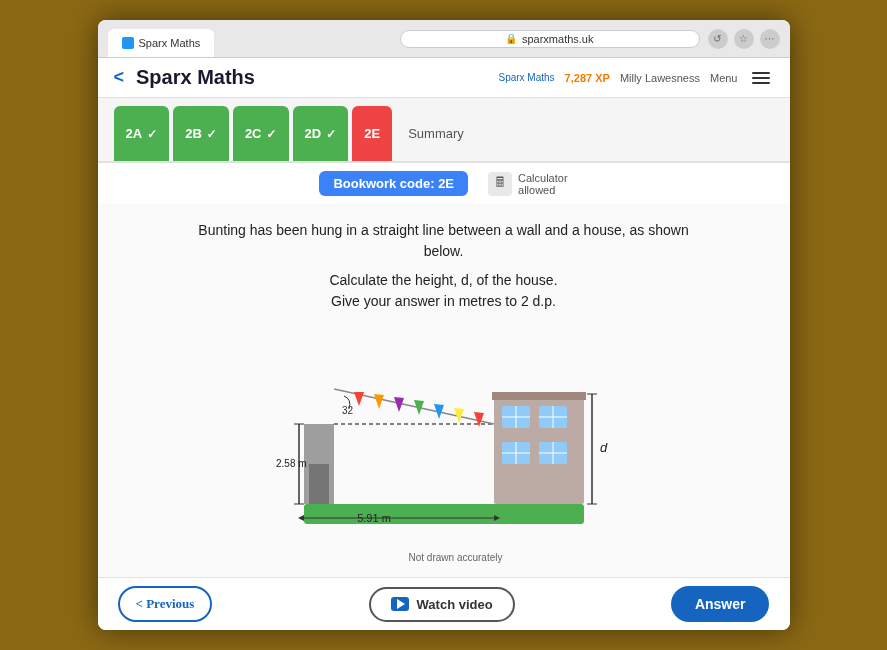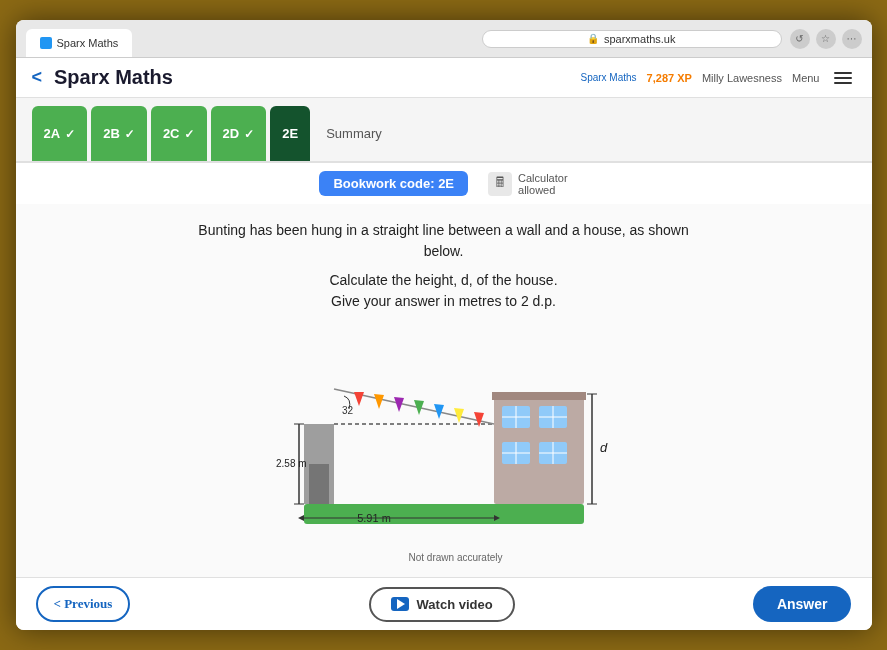--- a/index.html
+++ b/index.html
@@ -7,21 +7,21 @@
       background: #8B6914;
       width: 887px;
       height: 650px;
       display: flex;
       align-items: center;
       justify-content: center;
       font-family: Arial, sans-serif;
       overflow: hidden;
     }
     .screen {
-      width: 856px;
+      width: 692px;
       height: 610px;
       background: #fff;
       border-radius: 8px;
       overflow: hidden;
       display: flex;
       flex-direction: column;
       box-shadow: 0 0 30px rgba(0,0,0,0.5);
     }
     
     .browser-bar {
@@ -162,21 +162,21 @@
       cursor: pointer;
       display: flex;
       align-items: center;
       gap: 5px;
     }
     .nav-tab.completed {
       background: #4CAF50;
       color: #fff;
     }
     .nav-tab.active {
-      background: #14532d;
+      background: #ef4444;
       color: #fff;
     }
     .nav-tab.summary {
       background: transparent;
       color: #555;
       font-weight: normal;
     }
     .check-mark { font-size: 12px; }
 
     

